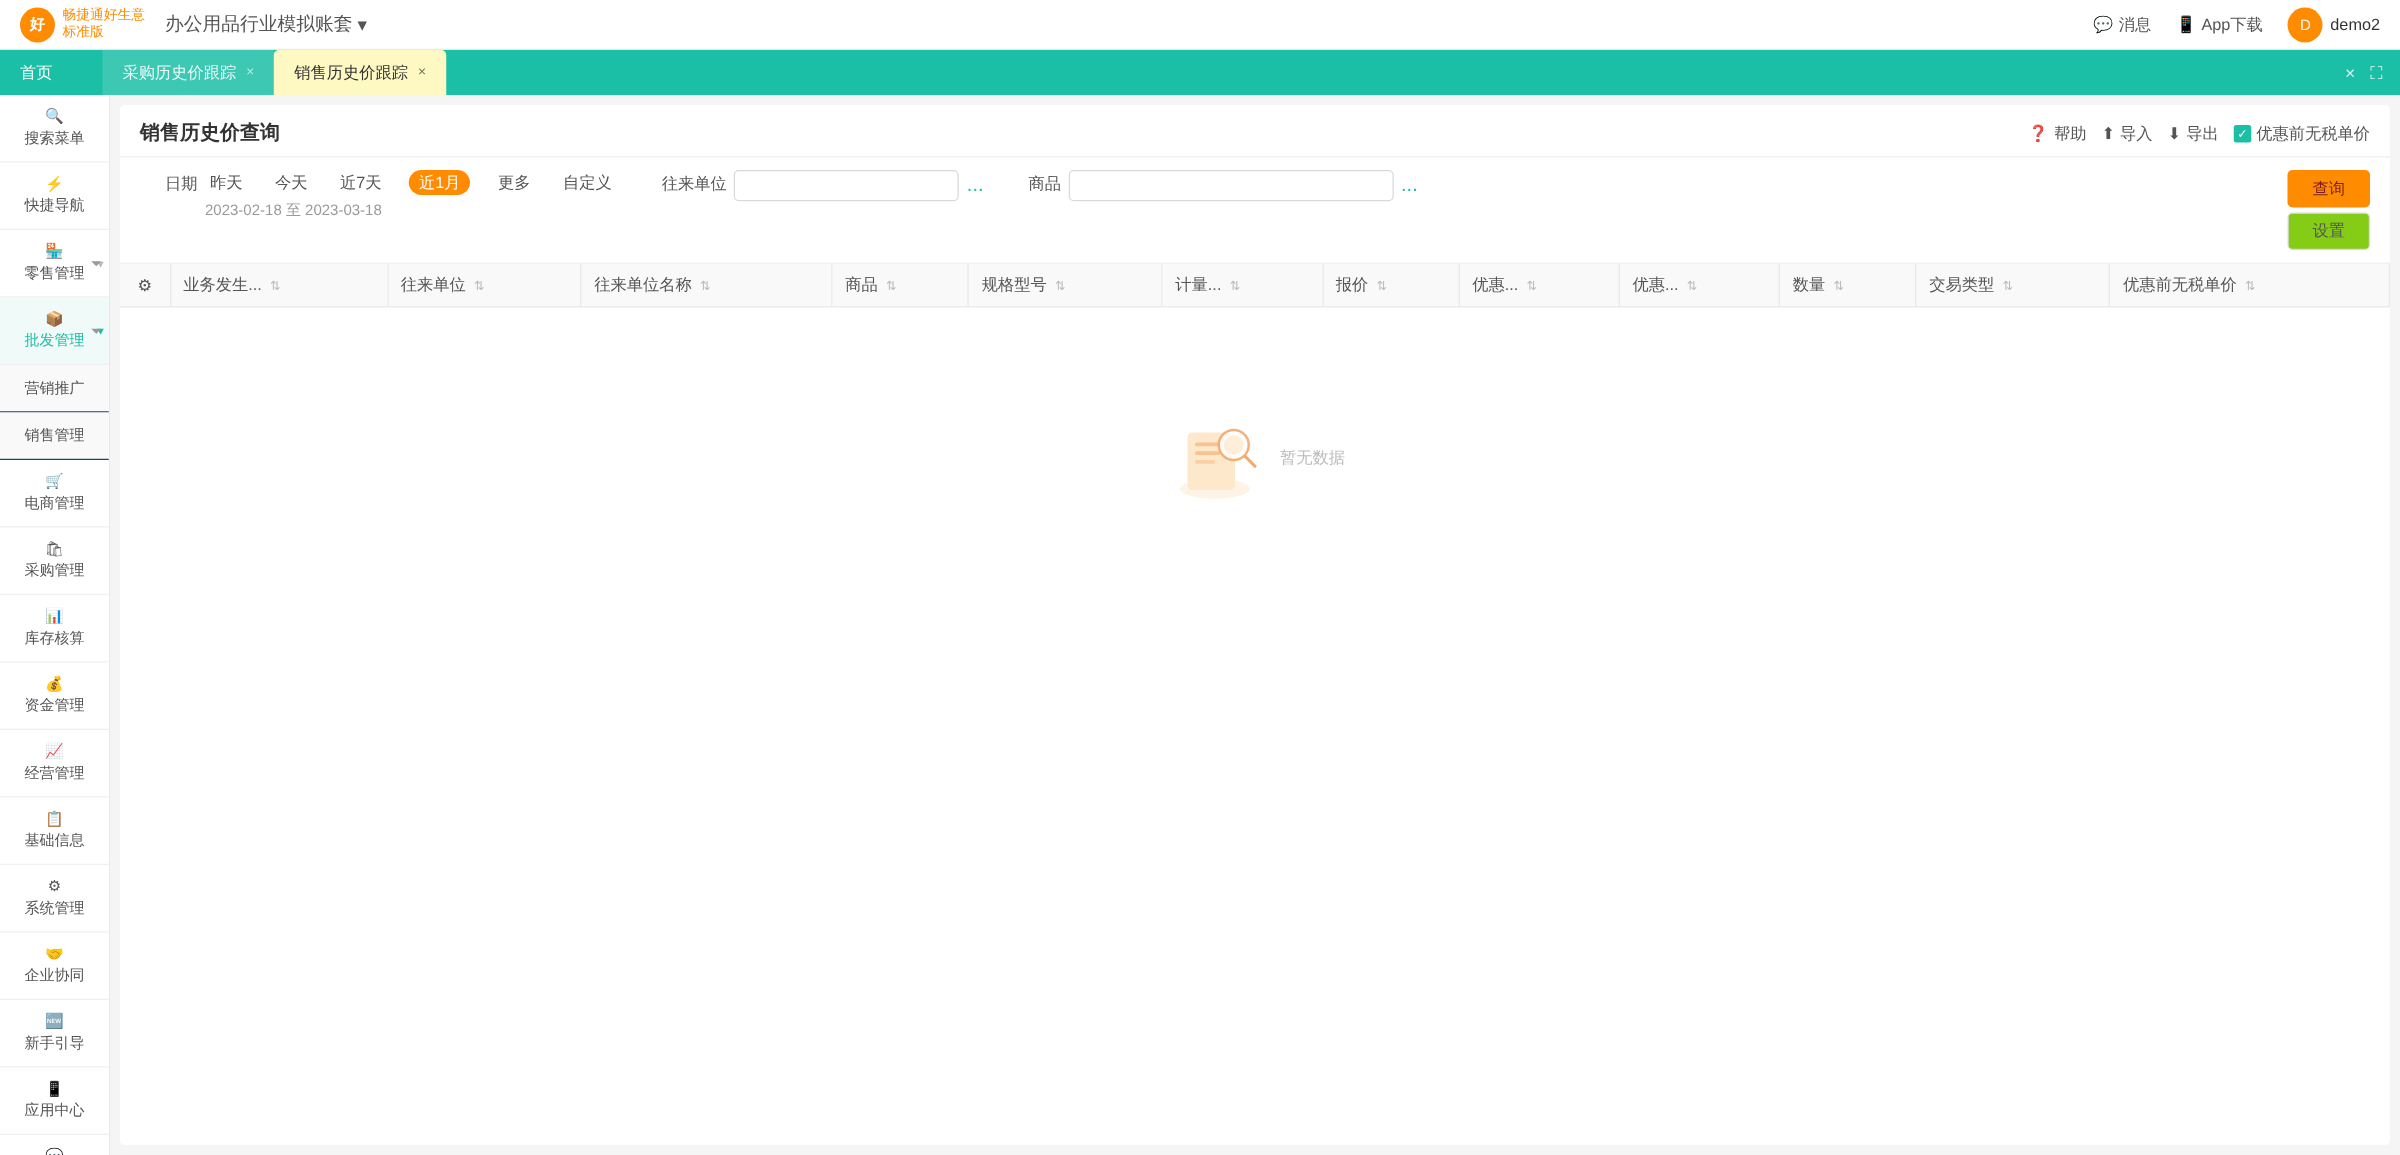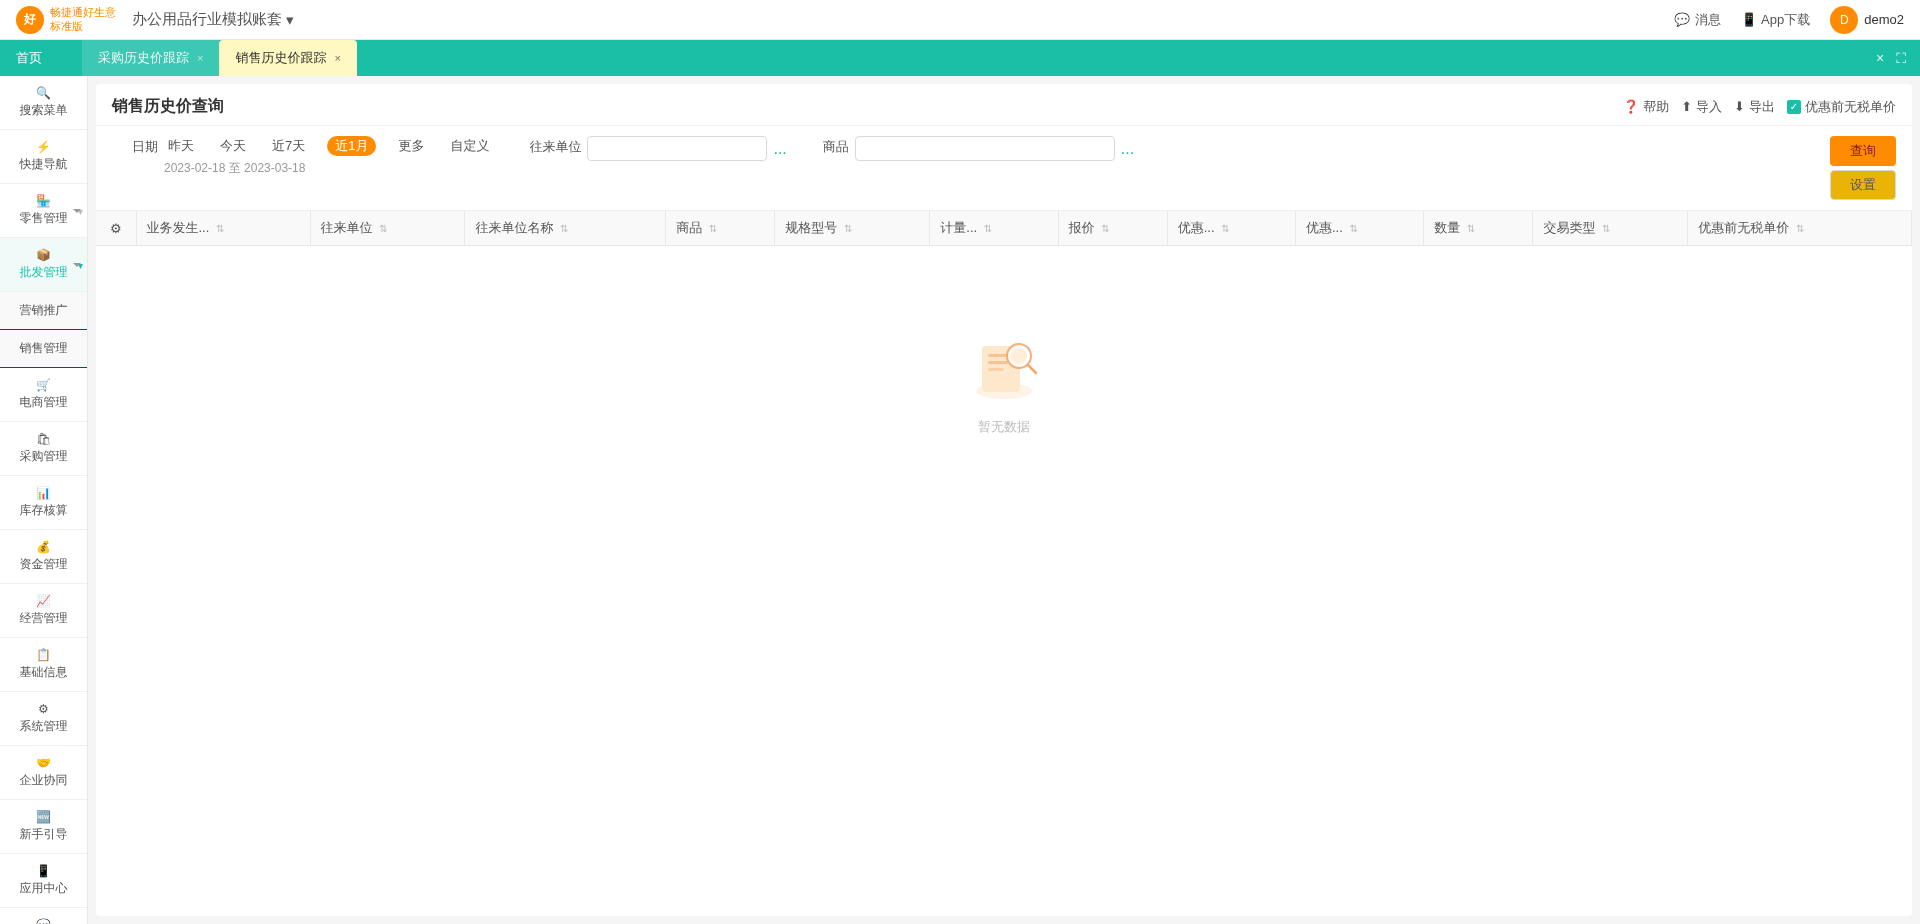--- a/index.html
+++ b/index.html
@@ -320,21 +320,21 @@
       background: #ff8c00;
       color: #7f1d1d;
       border: none;
       border-radius: 4px;
       padding: 6px 20px;
       font-size: 13px;
       cursor: pointer;
       white-space: nowrap;
     }
     .settings-btn {
-      background: #eab308;
+      background: #84cc16;
       color: #555;
       border: 1px solid #d9d9d9;
       border-radius: 4px;
       padding: 5px 16px;
       font-size: 13px;
       cursor: pointer;
     }
     .filter-right-actions {
       display: flex;
       flex-direction: column;
@@ -365,21 +365,21 @@
       border-right: 1px solid #e8e8e8;
       position: relative;
       user-select: none;
     }
     th:first-child { width: 40px; text-align: center; }
     th .sort-icon { color: #bbb; font-size: 10px; margin-left: 3px; }
 
     
     .empty-state {
       display: flex;
-      flex-direction: column;
+      flex-direction: row;
       align-items: center;
       justify-content: center;
       padding: 80px 0;
       gap: 12px;
     }
     .empty-icon {
       width: 80px;
       height: 80px;
       position: relative;
     }

